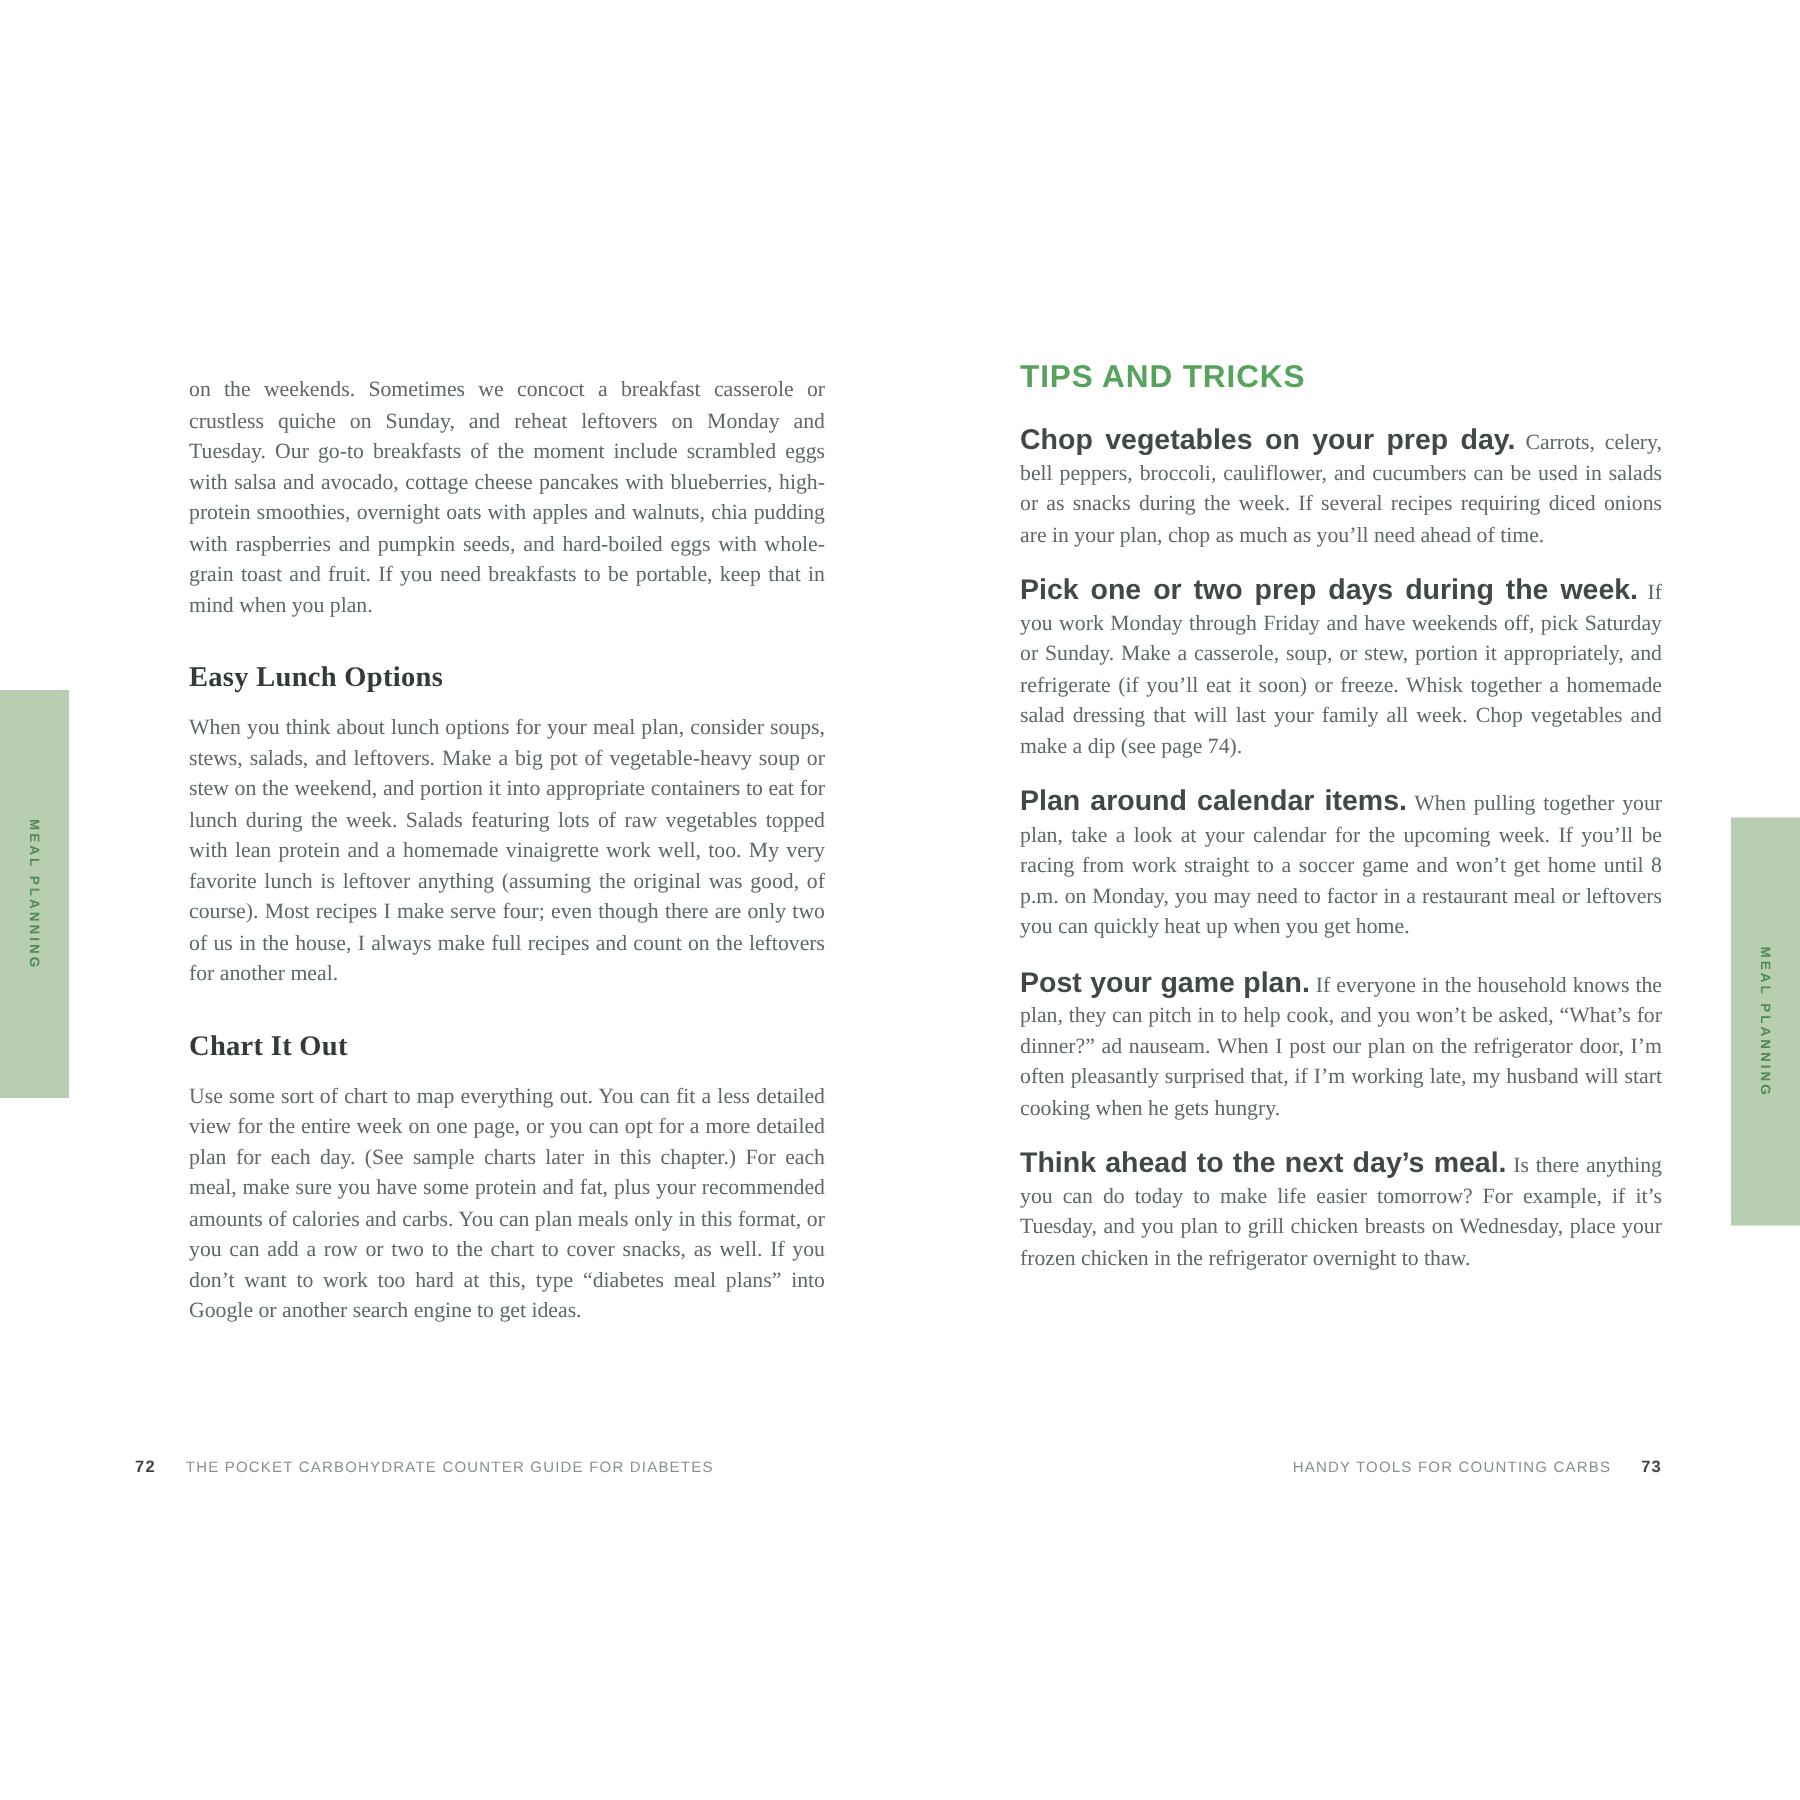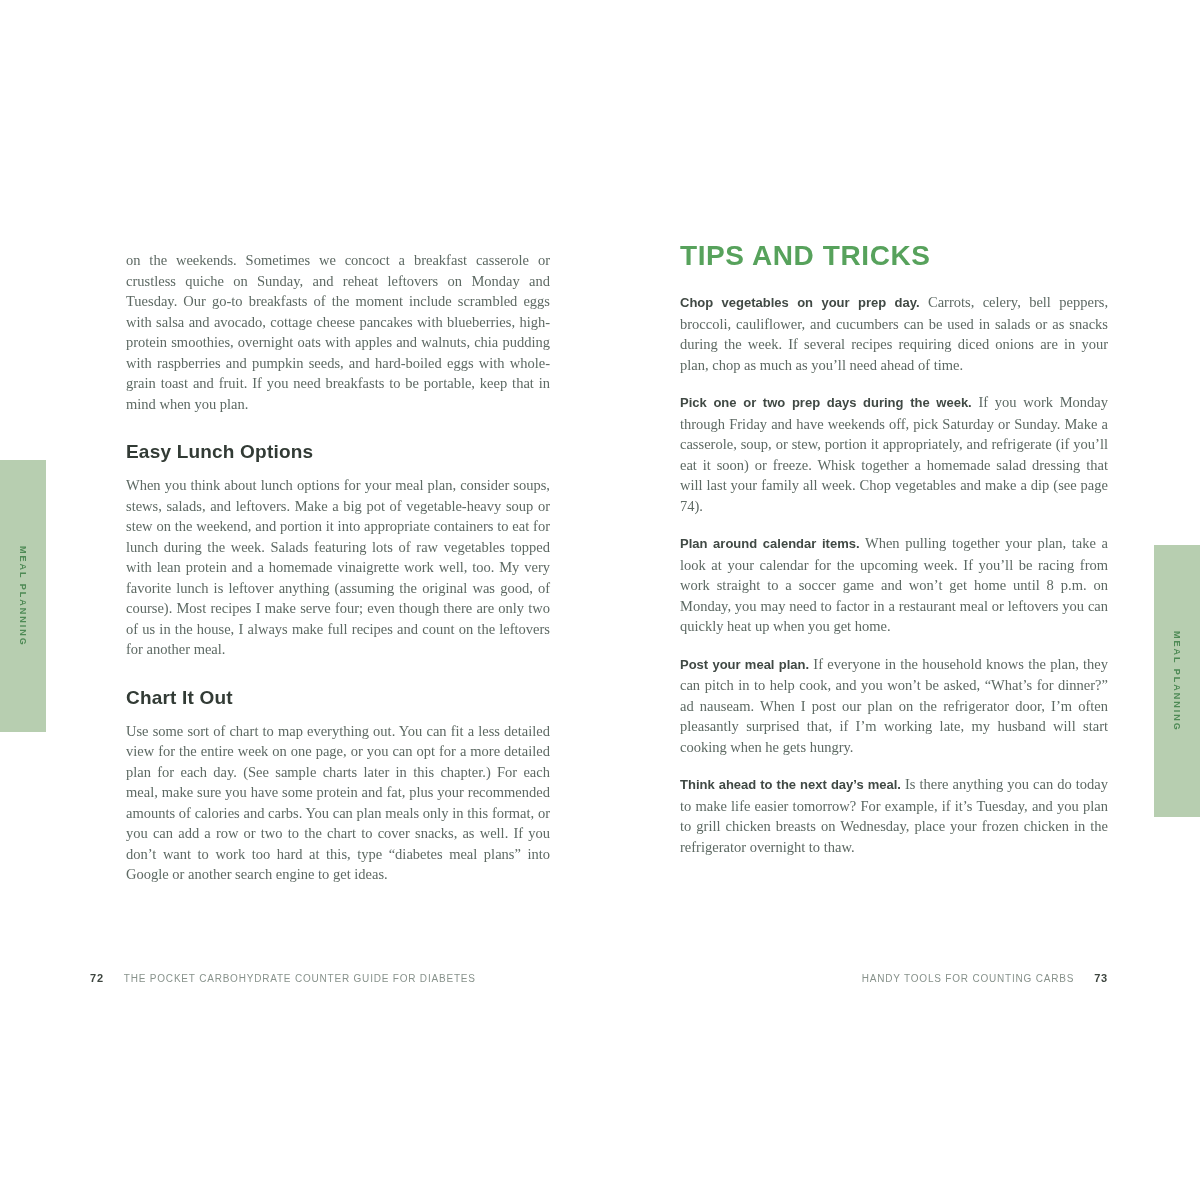--- a/index.html
+++ b/index.html
@@ -31,37 +31,37 @@
   
   .left-col  { position:absolute; left:90px;  top:250px; width:424px;margin-left:36px; }
   .right-col { position:absolute; left:680px; top:240px; width:428px; }
   p.body {
     font-size:14.5px; line-height:20.5px;
     color:#5d6963;
     text-align:justify;
   }
   .left-col p.body { margin-bottom:0; }
   h2.serif-head {
-    font-family:Liberation Sans, sans-serif;
+    font-family:Liberation Serif, serif;
     font-size:19px; font-weight:bold;
     color:#323b35;
     margin:27px 0 12px 0;
     letter-spacing:0.2px;
   }
   h2.green-head {
     font-family:"Liberation Sans", sans-serif;
-    font-size:28px; font-weight:bold;
+    font-size:21px; font-weight:bold;
     color:#57a25c;
     letter-spacing:0.6px;
     margin:0 0 20px 0;
   }
   .tip { margin-bottom:17px; }
   .tip .lead {
     font-family:"Liberation Sans", sans-serif;
-    font-size:13px; font-weight:bold;
+    font-size:19px; font-weight:bold;
     color:#404944;
   }
   .intro-right { margin-bottom:17px; }
   
   .footer {
     position:absolute; top:972px;
     font-family:"Liberation Sans", sans-serif;
     font-size:10px; letter-spacing:0.8px;
     color:#87928b;
     display:flex; align-items:baseline;
@@ -99,21 +99,21 @@
   <div class="right-col">
     <h2 class="green-head">TIPS AND TRICKS</h2>
 
     <p class="body tip"><span class="lead">Chop vegetables on your prep day.</span><span> Carrots, celery, bell peppers, broccoli, cauliflower, and cucumbers can be used in salads or as snacks during the week. If several recipes requiring diced onions are in your plan, chop as much as you’ll need ahead of time.</span></p>
 
 
     <p class="body tip"><span class="lead">Pick one or two prep days during the week.</span><span> If you work Monday through Friday and have weekends off, pick Saturday or Sunday. Make a casserole, soup, or stew, portion it appropriately, and refrigerate (if you’ll eat it soon) or freeze. Whisk together a homemade salad dressing that will last your family all week. Chop vegetables and make a dip (see page 74).</span></p>
 
     <p class="body tip"><span class="lead">Plan around calendar items.</span><span> When pulling together your plan, take a look at your calendar for the upcoming week. If you’ll be racing from work straight to a soccer game and won’t get home until 8 p.m. on Monday, you may need to factor in a restaurant meal or leftovers you can quickly heat up when you get home.</span></p>
 
-    <p class="body tip"><span class="lead">Post your meal plan.</span><span> If everyone in the household knows the plan, they can pitch in to help cook, and you won’t be asked, “What’s for dinner?” ad nauseam. When I post our plan on the refrigerator door, I’m often pleasantly surprised that, if I’m working late, my husband will start cooking when he gets hungry.</span></p>
+    <p class="body tip"><span class="lead">Post your game plan.</span><span> If everyone in the household knows the plan, they can pitch in to help cook, and you won’t be asked, “What’s for dinner?” ad nauseam. When I post our plan on the refrigerator door, I’m often pleasantly surprised that, if I’m working late, my husband will start cooking when he gets hungry.</span></p>
 
     <p class="body tip"><span class="lead">Think ahead to the next day’s meal.</span><span> Is there anything you can do today to make life easier tomorrow? For example, if it’s Tuesday, and you plan to grill chicken breasts on Wednesday, place your frozen chicken in the refrigerator overnight to thaw.</span></p>
   </div>
 
   <div class="footer left-foot">
     <span class="pagenum">72</span>
     <span>THE POCKET CARBOHYDRATE COUNTER GUIDE FOR DIABETES</span>
   </div>
   <div class="footer right-foot">
     <span>HANDY TOOLS FOR COUNTING CARBS</span>

